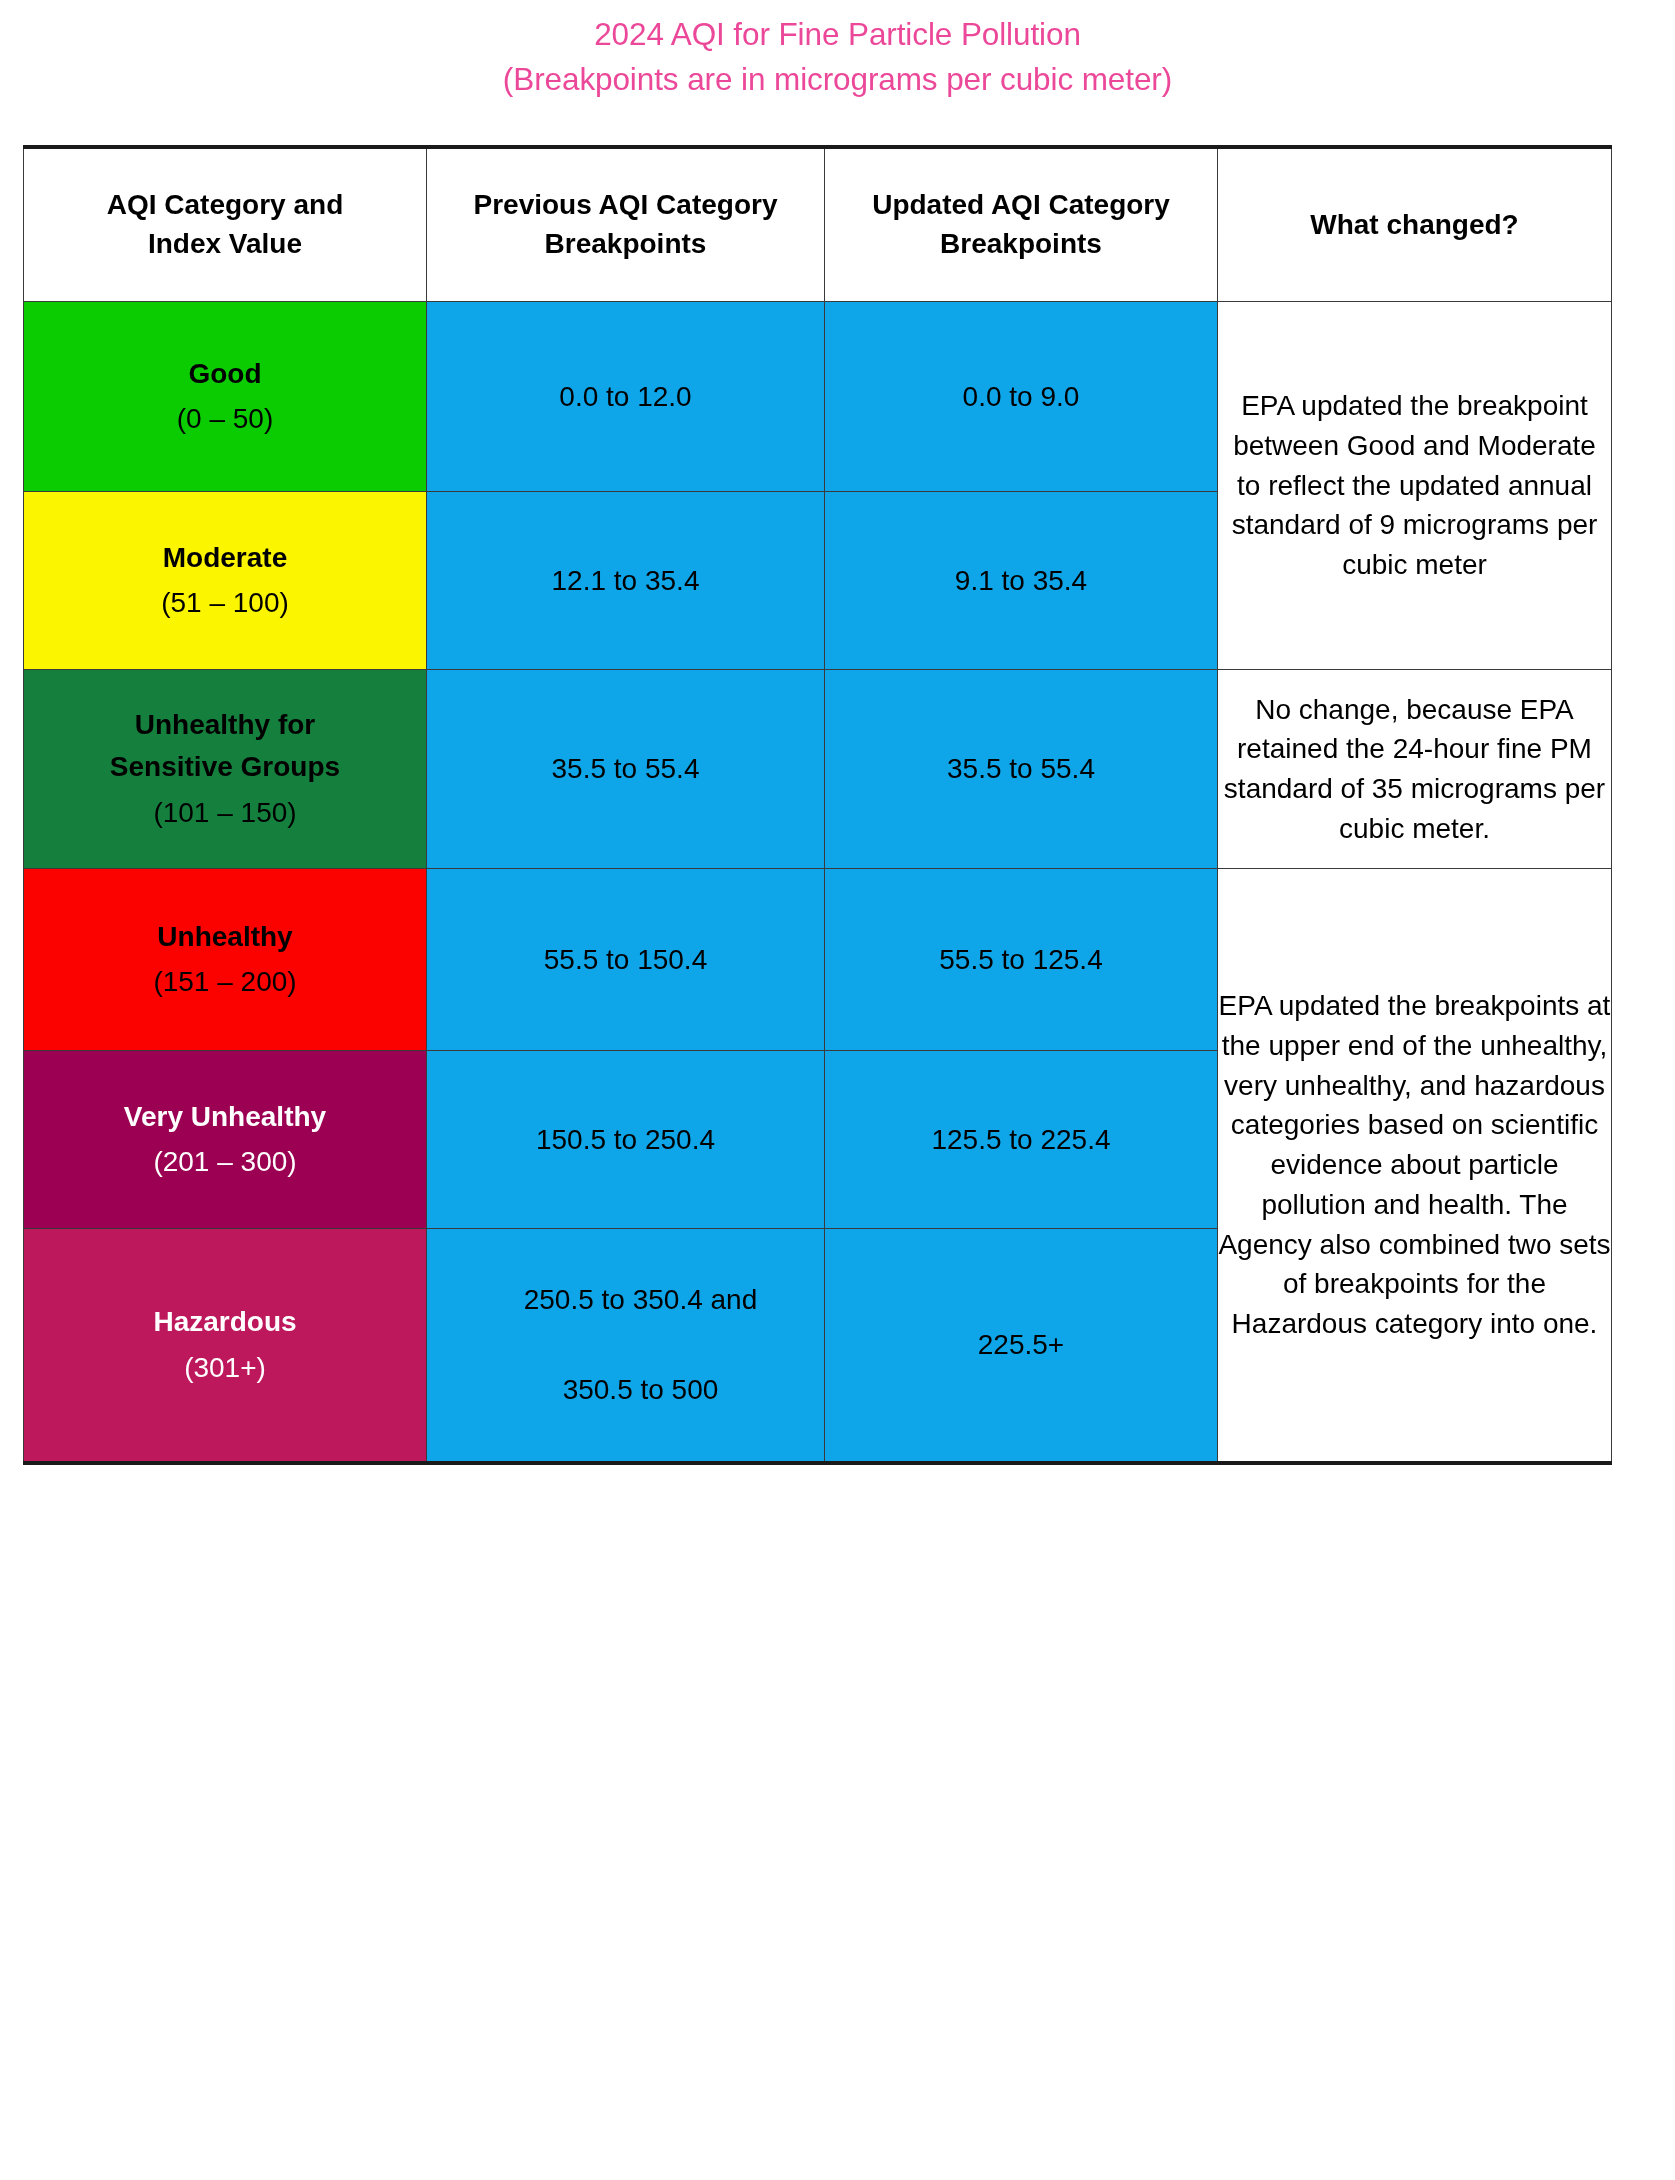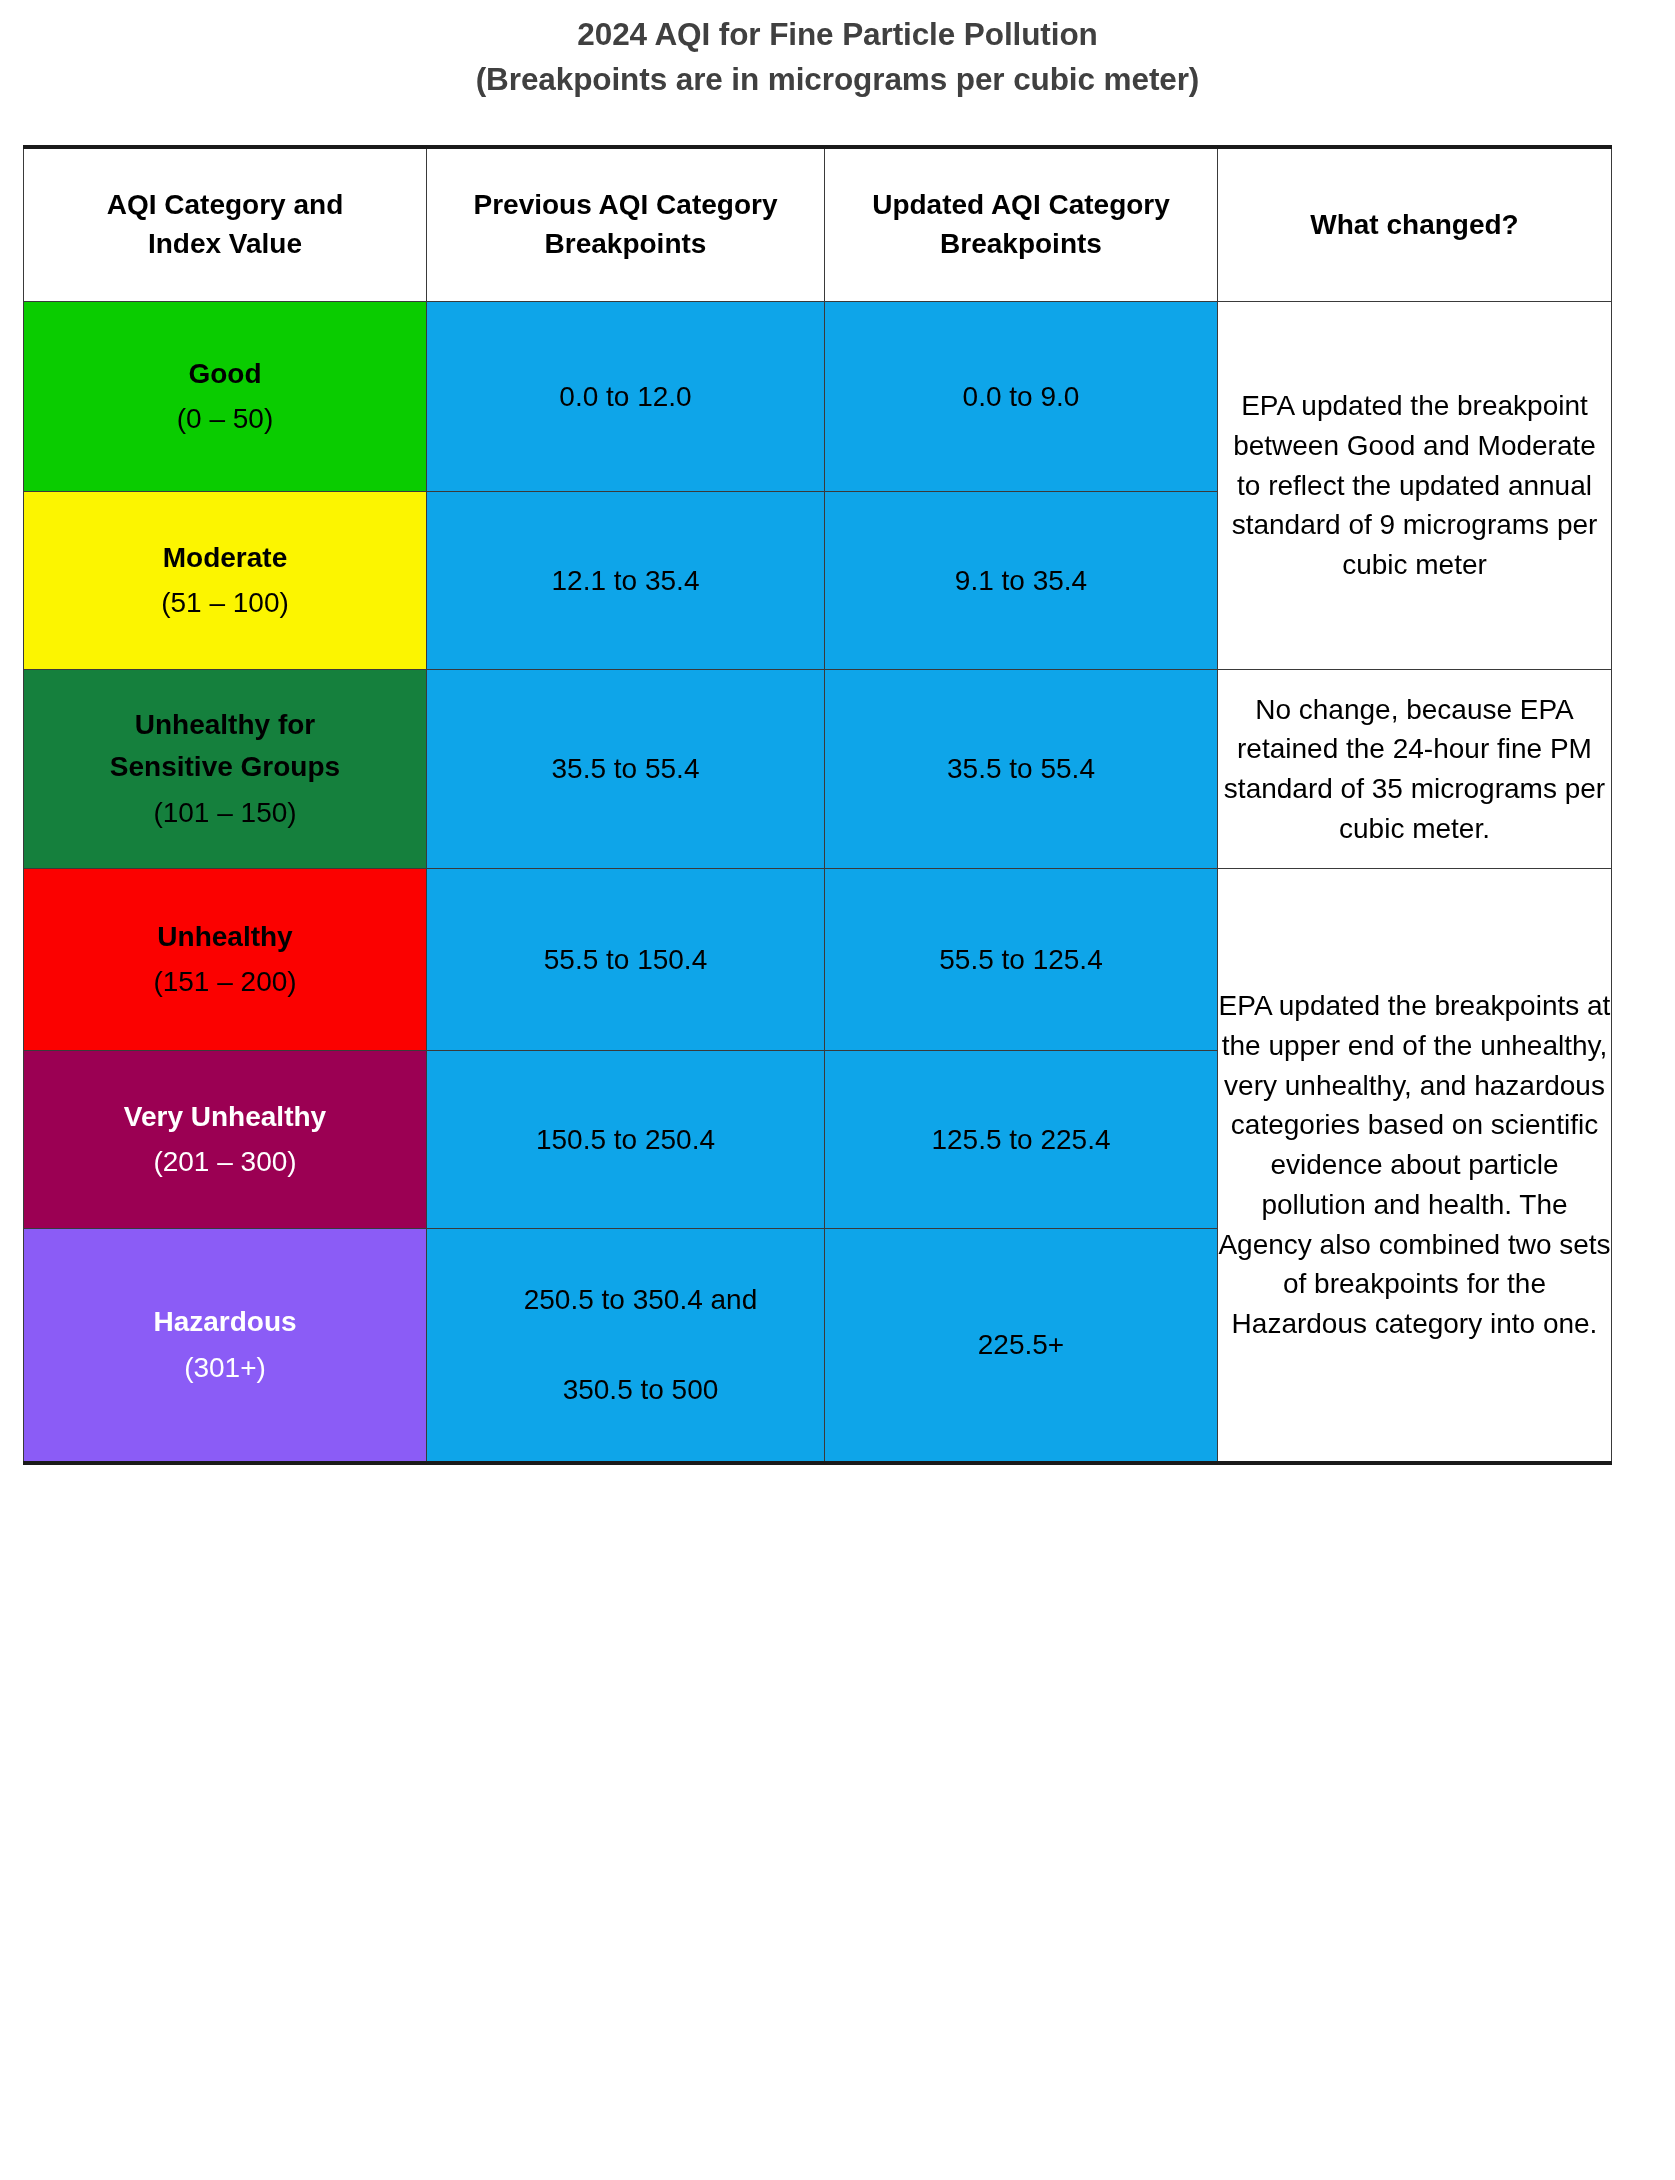--- a/index.html
+++ b/index.html
@@ -25,24 +25,24 @@
   }
 
   
   .title-block {
     width: 1675px;
     padding-top: 12px;
     text-align: center;
   }
   .title-line {
     font-size: 31.5px;
-    font-weight: bold;
+    font-weight: normal;
     line-height: 1.42;
     letter-spacing: -0.1px;
-    color: #404040;
+    color: #ec4899;
   }
 
   
   .table-wrap {
     position: absolute;
     left: 23px;
     top: 145px;
     width: 1587px;
   }
   table.aqi {
@@ -222,21 +222,21 @@
         <tr class="r-vunh">
           <td class="cat swatch-vunh" style="background-color: rgb(155, 0, 83); color: rgb(255, 255, 255);">
             <span class="cat-name">Very Unhealthy</span>
             <span class="cat-range">(201 – 300)</span>
           </td>
           <td class="val">150.5 to 250.4</td>
           <td class="val">125.5 to 225.4</td>
         </tr>
 
         <tr class="r-haz">
-          <td class="cat swatch-haz" style="background-color: #8b5cf6; color: rgb(255, 255, 255); margin-top: 44px;">
+          <td class="cat swatch-haz" style="background-color: #be185d; color: rgb(255, 255, 255); margin-top: 44px;">
             <span class="cat-name">Hazardous</span>
             <span class="cat-range">(301+)</span>
           </td>
           <td class="val">
             <span class="val-line">250.5 to 350.4 and</span>
             <span class="val-line">350.5 to 500</span>
           </td>
           <td class="val">225.5+</td>
         </tr>
 

